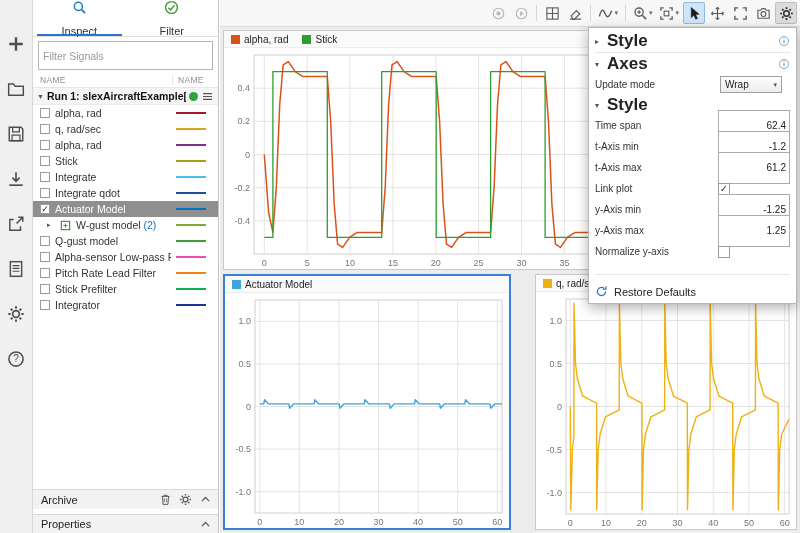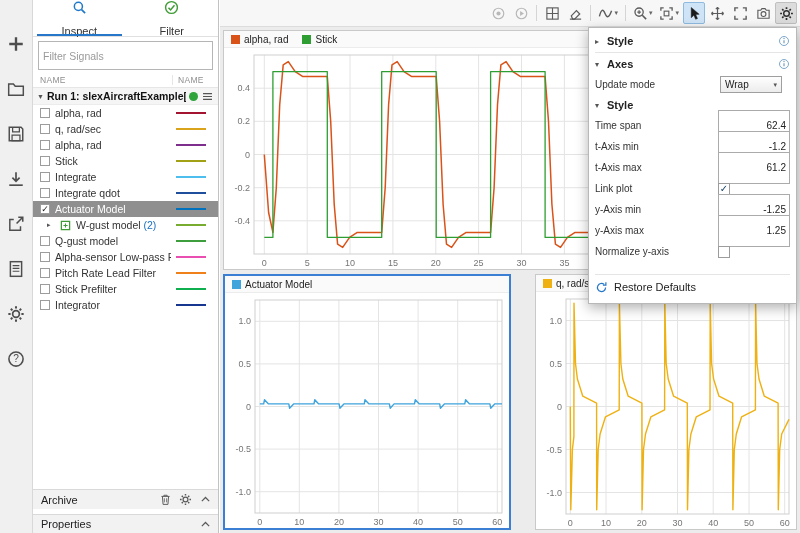--- a/index.html
+++ b/index.html
@@ -75,33 +75,33 @@
   
   .popup{position:absolute;left:588px;top:27px;width:209px;height:277px;background:#fff;border:1px solid #b8b8b8;
          box-shadow:0 4px 12px rgba(0,0,0,.3);z-index:30;display:flex;}
   .gallery{width:42px;border-right:1px solid #e2e2e2;padding-top:7px;display:flex;flex-direction:column;align-items:center;flex:none;}
   .viscard{width:30px;height:30px;border:1px solid #2677c9;display:flex;align-items:center;justify-content:center;background:#fff;cursor:pointer;}
   .viscard svg{width:22px;height:22px;display:block;}
   .vislabel{font-size:9px;color:#333;margin-top:3px;text-align:center;white-space:nowrap;}
   .settings{flex:1;padding:3px 6px 5px 6px;display:flex;flex-direction:column;min-width:0;}
   .sect{display:flex;align-items:center;height:20px;gap:4px;cursor:pointer;}
   .caret{font-size:8px;color:#555;width:8px;flex:none;}
-  .sectlabel{font-weight:bold;font-size:11px;color:#222;}
+  .sectlabel{font-weight:bold;font-size:17px;color:#222;}
   .info{margin-left:auto;color:#6f9ec4;width:12px;height:12px;cursor:pointer;}
   .info svg{width:12px;height:12px;display:block;}
   .hr{height:1px;background:#e5e5e5;margin:1px 0;flex:none;}
   .field{display:flex;align-items:center;height:21px;flex:none;}
   .flabel{flex:1;font-size:10px;color:#333;white-space:nowrap;overflow:hidden;}
   .finput{width:72px;height:32px;border:1px solid #ababab;font-size:10px;text-align:right;padding:0 3px;color:#222;font-family:inherit;flex:none;}
   .select{width:62px;height:17px;border:1px solid #9f9f9f;background:linear-gradient(#fefefe,#ececec);display:flex;align-items:center;padding:0 4px;font-size:10px;color:#222;cursor:pointer;flex:none;margin-right:8px;}
   .select .dd{margin-left:auto;font-size:7px;color:#555;}
   .fcheckwrap{width:72px;display:flex;flex:none;}
   .fcheck{width:12px;height:12px;border:1px solid #9c9c9c;background:#fff;font-size:10px;line-height:10px;text-align:center;color:#17426b;cursor:pointer;}
   .footer{margin-top:auto;}
-  .restore{display:flex;align-items:center;gap:6px;height:22px;color:#222;font-size:11px;cursor:pointer;}
+  .restore{display:flex;align-items:flex-end;gap:6px;height:22px;color:#222;font-size:11px;cursor:pointer;}
   .restore .ricon{color:#2677c9;width:13px;height:13px;}
   .restore .ricon svg{width:13px;height:13px;display:block;}
 </style>
 </head>
 <body>
 
 <div id="app">
 
   <nav class="rail" id="rail">
       <div class="rail-btn">

